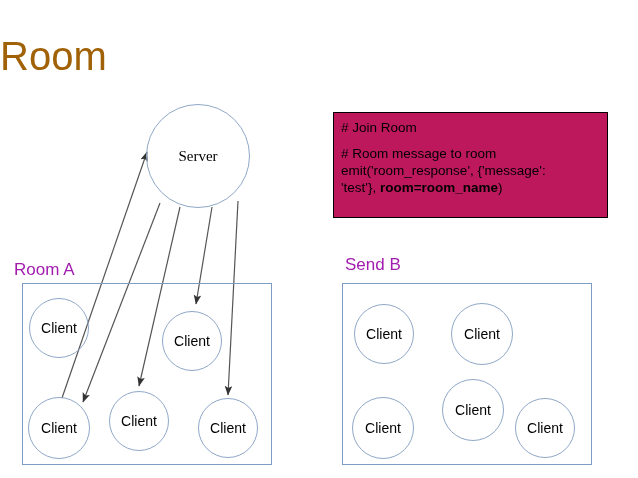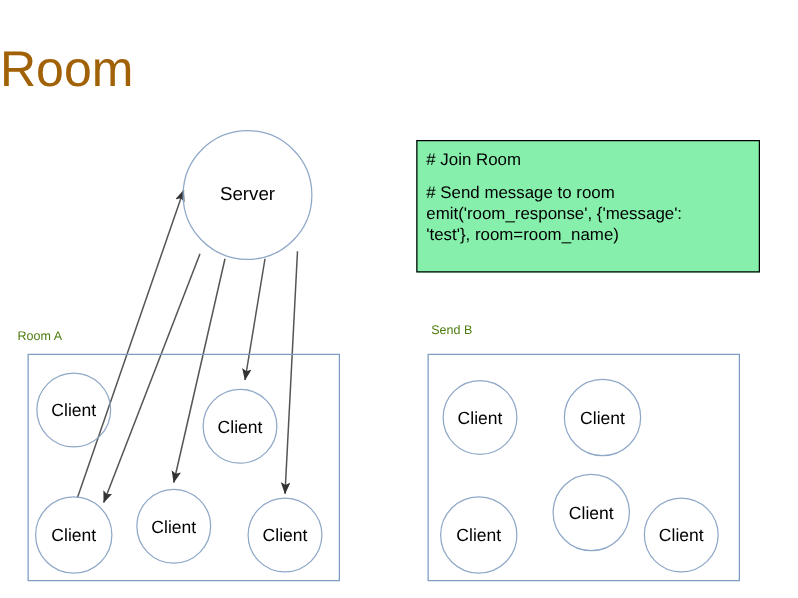--- a/index.html
+++ b/index.html
@@ -32,43 +32,43 @@
   }
 
   
   #code-box {
     position: absolute;
     left: 333px;
     top: 112px;
     width: 275px;
     height: 106px;
     border: 1px solid #000000;
-    background: #86efac;
+    background: #be185d;
     box-sizing: border-box;
     padding: 6px 0 0 7px;
   }
   #code-box .code-line {
     font-family: "Liberation Sans", sans-serif;
     font-size: 13.5px;
     line-height: 17px;
     white-space: pre;
     color: #000000;
   }
   #code-box .code-line.blank {
     height: 9px;
     line-height: 9px;
   }
-  #code-box b { font-weight: normal; }
+  #code-box b { font-weight: bold; }
 
   
   .room-label {
     position: absolute;
-    font-size: 10px;
+    font-size: 17px;
     line-height: 18px;
-    color: #4d7c0f;
+    color: #a21caf;
     white-space: nowrap;
   }
   .room-box {
     position: absolute;
     border: 1px solid #7e9bc4;
     background: transparent;
     box-sizing: border-box;
   }
   #room-a-label { left: 14px; top: 261px; }
   #room-b-label { left: 345px; top: 256px; }
@@ -119,21 +119,21 @@
     </defs>
     <g id="arrows-group">
         <line x1="62" y1="398" x2="147" y2="152" stroke="#555555" stroke-width="1.2" marker-end="url(#arrowhead)"></line>
         <line x1="160" y1="203" x2="83" y2="402" stroke="#555555" stroke-width="1.2" marker-end="url(#arrowhead)"></line>
         <line x1="180" y1="207" x2="139" y2="386" stroke="#555555" stroke-width="1.2" marker-end="url(#arrowhead)"></line>
         <line x1="212" y1="207" x2="196" y2="304" stroke="#555555" stroke-width="1.2" marker-end="url(#arrowhead)"></line>
         <line x1="238" y1="201" x2="228" y2="395" stroke="#555555" stroke-width="1.2" marker-end="url(#arrowhead)"></line>
       </g>
   </svg>
 
-  <div class="node server" id="server-node" style="left: 146px; top: 104px; width: 104px; height: 104px; border-color: rgb(143, 168, 200);">
+  <div class="node server" id="server-node" style="left: 146px; top: 104px; width: 104px; height: 104px; border-color: rgb(143, 168, 200); font-family: Liberation Serif, serif;">
     <span>Server</span>
   </div>
 
   <div class="room-label" id="room-a-label">Room A</div>
   <div class="room-box" id="room-a-box" style="left: 22px; top: 283px; width: 250px; height: 182px; border-color: rgb(126, 155, 196);"></div>
 
   <div class="room-label" id="room-b-label">Send B</div>
   <div class="room-box" id="room-b-box" style="left: 342px; top: 283px; width: 250px; height: 182px; border-color: rgb(126, 155, 196);"></div>
 
   <div id="clients-host">
@@ -166,19 +166,19 @@
       </div>
       <div class="node" style="left: 515px; top: 398px; width: 60px; height: 60px; border-color: rgb(143, 168, 200);">
         <span>Client</span>
       </div>
     </div>
 
   <div id="code-box">
     <div id="code-lines">
         <div class="code-line"># Join Room</div>
         <div class="code-line blank">&nbsp;</div>
-        <div class="code-line"># Send message to room</div>
+        <div class="code-line"># Room message to room</div>
         <div class="code-line">emit('room_response', {'message':</div>
         <div class="code-line">'test'}, <b>room=room_name</b>)</div>
       </div>
   </div>
 
 </div>
 
 </body></html>

